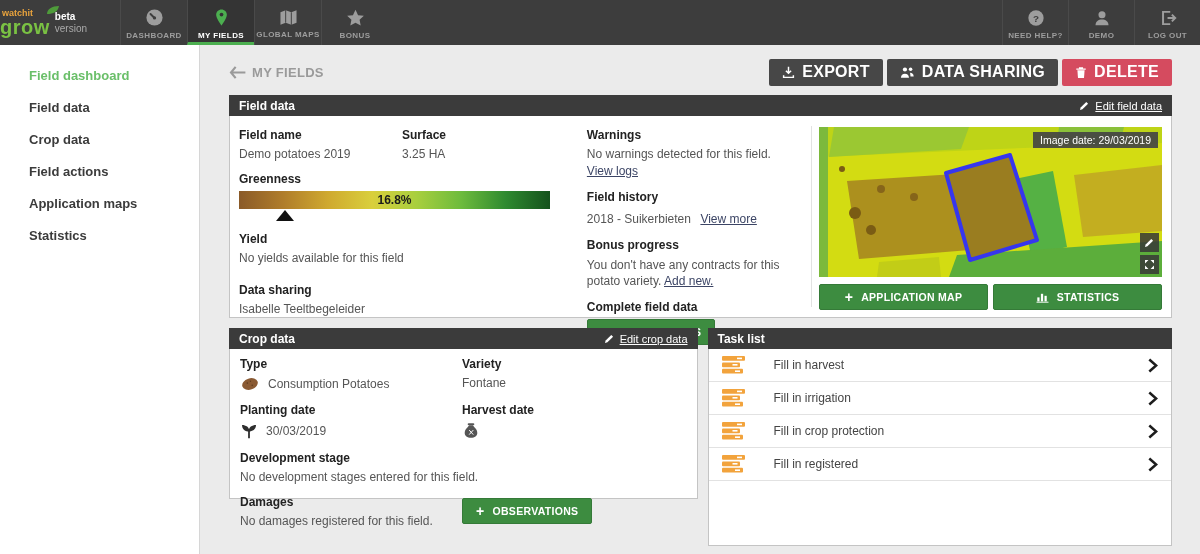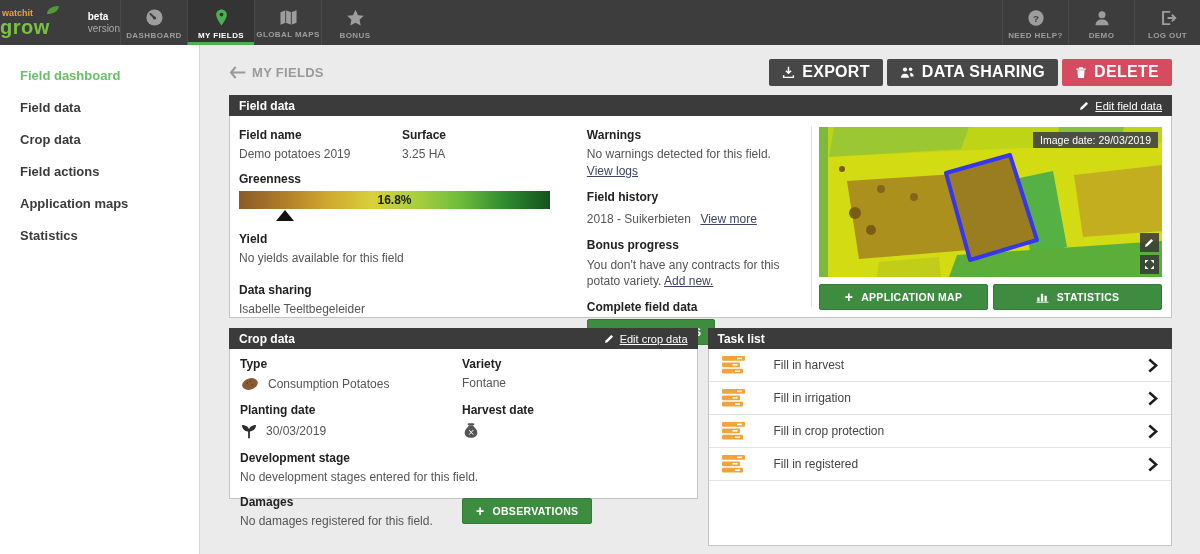--- a/index.html
+++ b/index.html
@@ -2,39 +2,39 @@
 <html><head>
 <meta charset="utf-8">
 <style>
   * { margin:0; padding:0; box-sizing:border-box; }
   html,body { width:1200px; height:554px; overflow:hidden; }
   body { font-family:"Liberation Sans", sans-serif; background:#ebebeb; }
   .app { position:relative; width:1200px; height:554px; }
 
   
   .navbar { display:flex; height:45px; background:#3d3d3d; color:#9d9d9d; }
-  .logo { width:120px; display:flex; align-items:center; justify-content:space-between; gap:15px; }
+  .logo { width:120px; display:flex; align-items:center; justify-content:flex-start; gap:5px; }
   .logo-stack { line-height:1; text-align:left; position:relative; }
   .logo-watchit { color:#e8a33d; font-size:9px; font-weight:bold; display:block; margin-left:2px; }
   .logo-grow { color:#7ac143; font-size:20px; font-weight:bold; letter-spacing:.5px; display:block; margin-top:-1px; }
   .logo-leaf { position:absolute; top:-4px; right:-10px; }
   .beta { line-height:1.15; font-size:10px; }
   .beta b { color:#fff; }
   .beta span { color:#aaa; }
   .nav-item { width:67px; display:flex; flex-direction:column; align-items:center; justify-content:center;
               gap:4px; border-left:1px solid #4a4a4a; cursor:pointer; padding-top:3px; }
   .nav-item .nv-label { font-size:8px; font-weight:bold; letter-spacing:.4px; color:#9d9d9d; white-space:nowrap; }
   .nav-item.active { background:#343434; border-bottom:3px solid #4caf50; padding-top:6px; }
   .nav-item.active .nv-label { color:#fff; }
   .nav-spacer { flex:1; }
   .nav-right { display:flex; }
   .nav-right .nav-item { width:66px; }
 
   
-  .sidebar { position:absolute; top:45px; left:0; width:200px; height:509px; background:#fff; border-right:1px solid #d6d6d6; padding:20px 0 0 20px; }
+  .sidebar { position:absolute; top:45px; left:0; width:200px; height:509px; background:#fff; border-right:1px solid #d6d6d6; padding:20px 0 0 29px; }
   .side-item { font-size:13px; font-weight:bold; color:#3b3b3b; margin-bottom:10px; cursor:pointer; line-height:1.7; }
   .side-item.active { color:#6abf69; }
 
   
   .main { position:absolute; top:45px; left:201px; width:999px; height:509px; padding:13px 28px 0 28px; }
 
   .toolbar { display:flex; align-items:center; height:28px; margin-bottom:9px; }
   .back-link { display:flex; align-items:center; gap:6px; color:#9a9a9a; font-weight:bold; font-size:13px; letter-spacing:.3px; cursor:pointer; }
   .toolbar .sp { flex:1; }
   .tb-btn { display:flex; align-items:center; gap:7px; height:27px; padding:0 13px; margin-left:4px;

